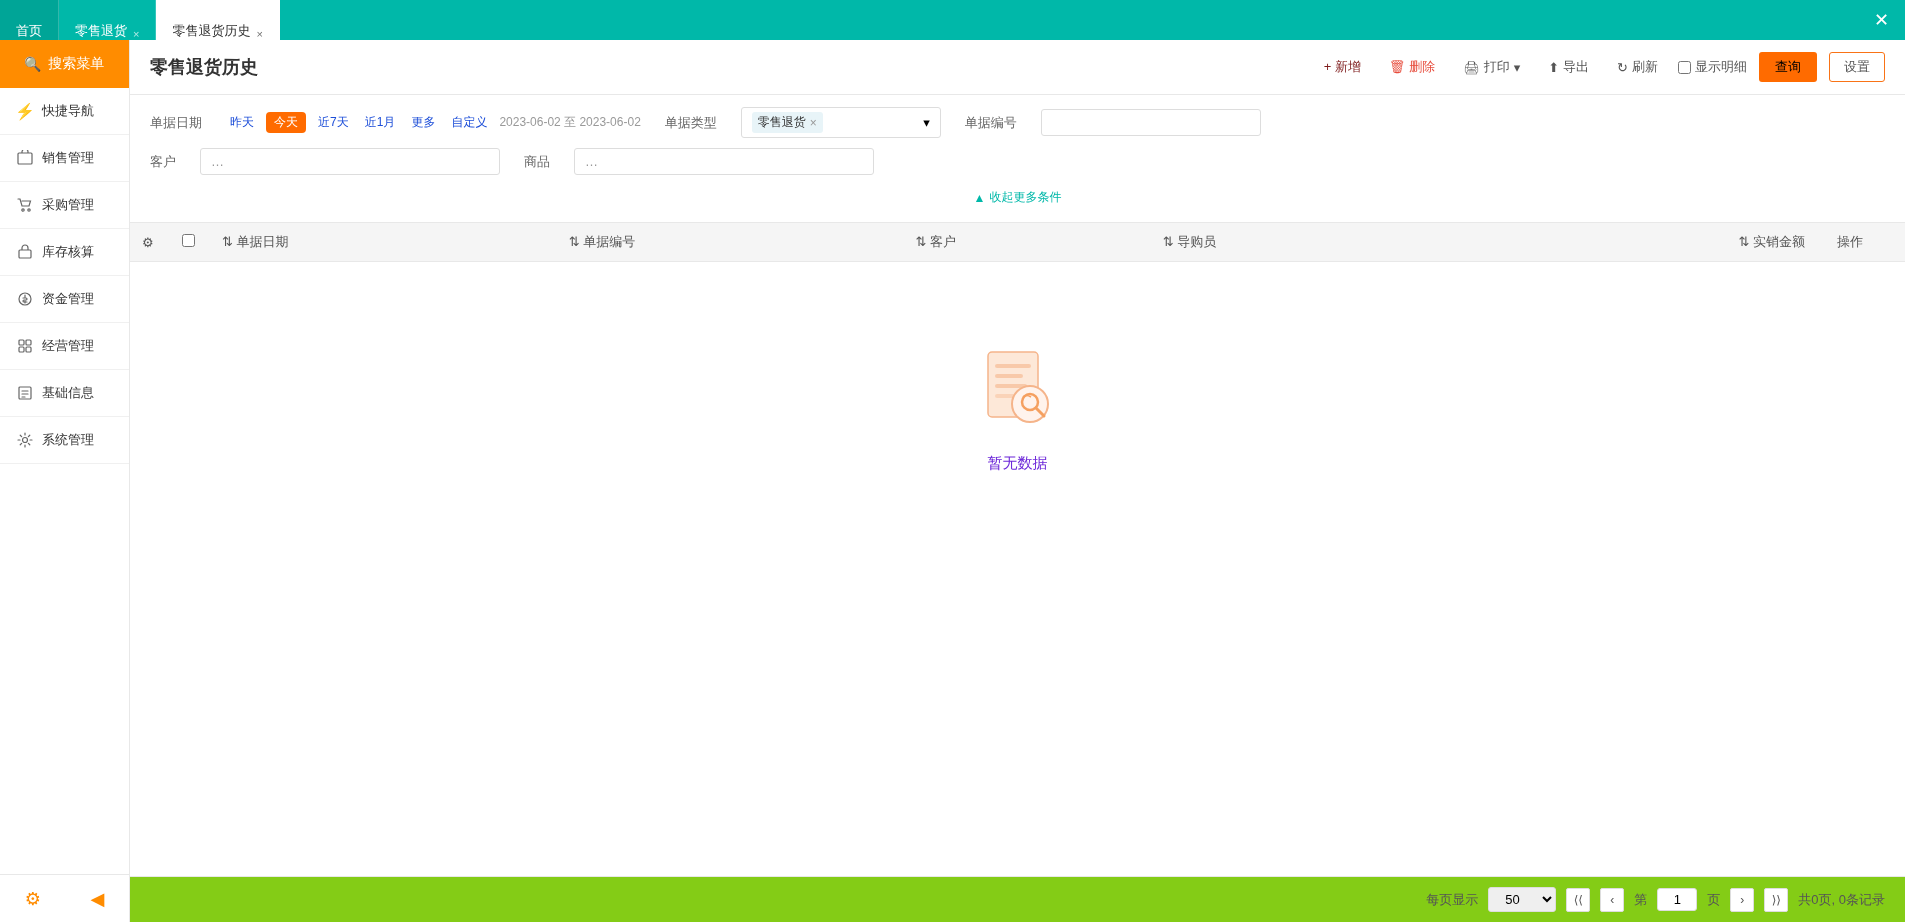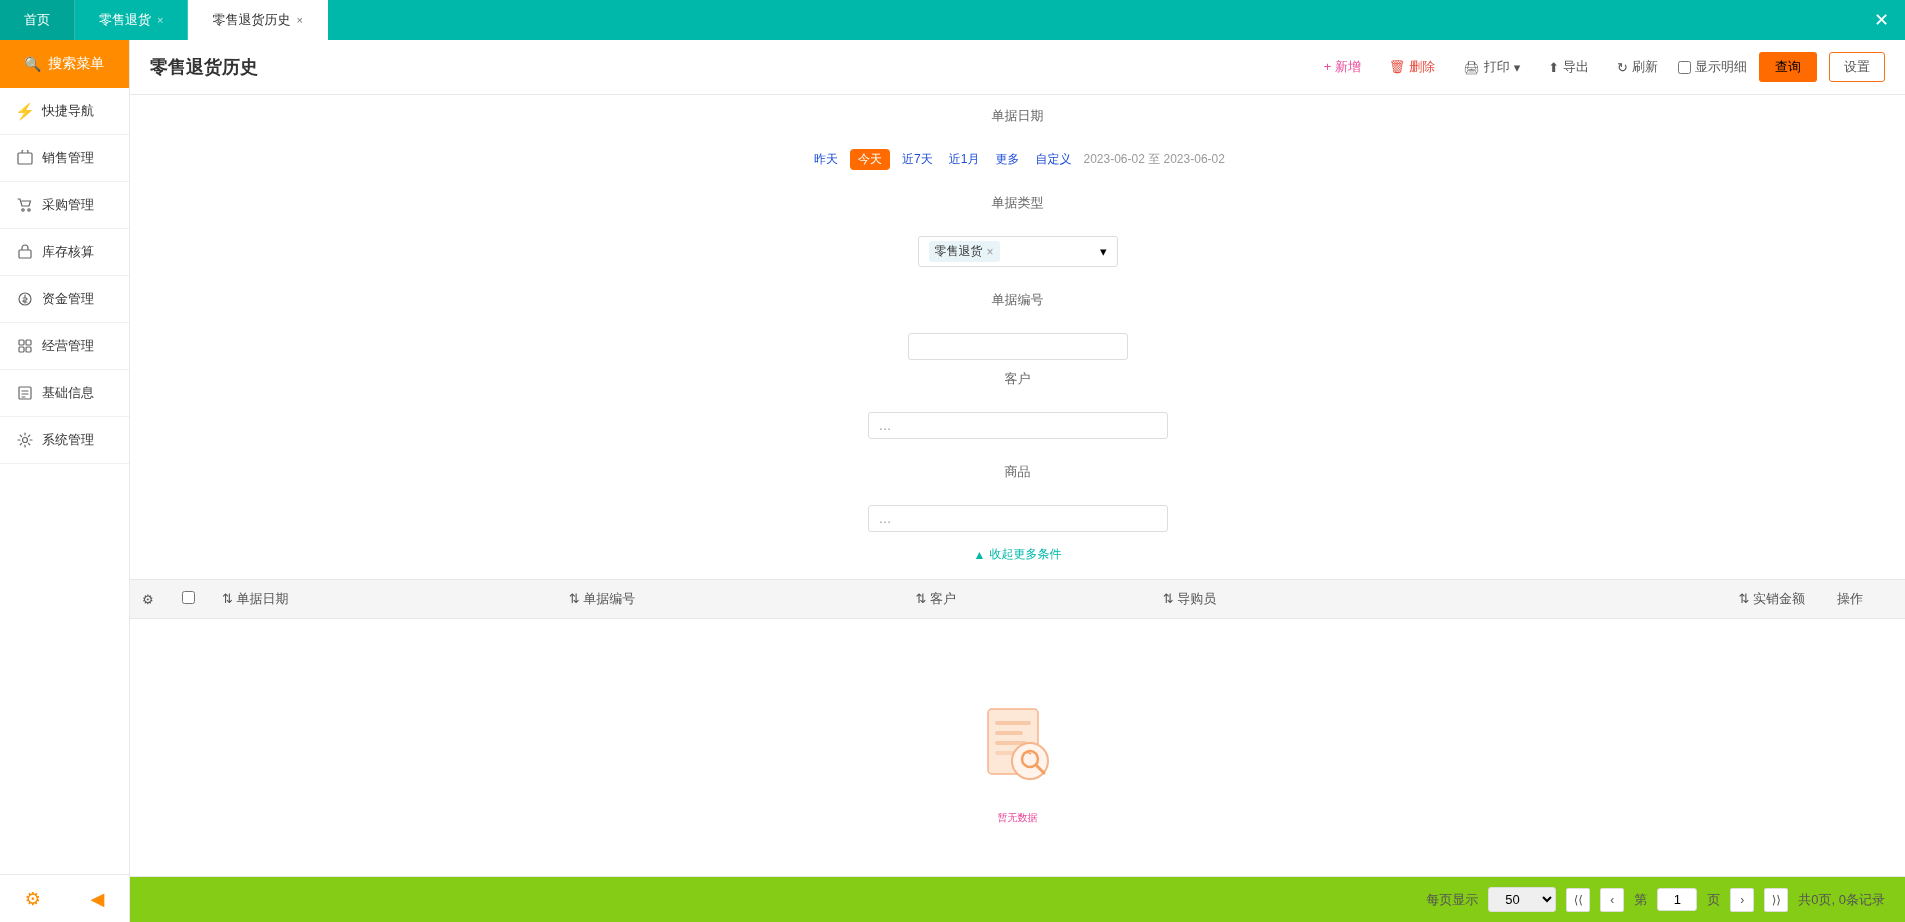--- a/index.html
+++ b/index.html
@@ -13,22 +13,22 @@
       align-items: stretch;
       flex-shrink: 0;
     }
     .top-bar-tabs {
       display: flex;
       align-items: stretch;
       flex: 1;
     }
     .tab-item {
       display: flex;
-      align-items: center;
-      padding: 0 24px;
+      align-items: flex-end;
+      padding: 0 16px;
       font-size: 13px;
       color: #fff;
       cursor: pointer;
       gap: 6px;
       border-right: 1px solid rgba(255,255,255,0.2);
     }
     .tab-item.home {
       background: rgba(0,0,0,0.1);
     }
     .tab-item.active {
@@ -148,21 +148,21 @@
     .action-btn {
       display: flex;
       align-items: center;
       gap: 4px;
       font-size: 13px;
       color: #555;
       cursor: pointer;
       padding: 4px 8px;
       border-radius: 3px;
     }
-    .action-btn.new { color: #ec4899; }
+    .action-btn.new { color: #7f1d1d; }
     .action-btn.delete { color: #e74c3c; }
     .btn-primary {
       background: #ff6b00;
       color: #000000;
       border: none;
       padding: 6px 16px;
       border-radius: 3px;
       font-size: 13px;
       cursor: pointer;
     }
@@ -188,21 +188,20 @@
       background: #fff;
       padding: 12px 20px;
       border-bottom: 1px solid #e8e8e8;
       flex-shrink: 0;
     }
     .filter-row {
       display: flex;
       align-items: center;
       gap: 24px;
       margin-bottom: 10px;
-      flex-direction: column;
     }
     .filter-label {
       font-size: 13px;
       color: #666;
       white-space: nowrap;
       flex-shrink: 0;
     }
     .date-filter {
       display: flex;
       align-items: center;
@@ -322,22 +321,22 @@
       align-items: center;
       justify-content: center;
       padding: 80px 0;
     }
     .empty-icon {
       width: 100px;
       height: 100px;
       margin-bottom: 12px;
     }
     .empty-text {
-      font-size: 10px;
-      color: #ec4899;
+      font-size: 15px;
+      color: #6d28d9;
     }
 
     
     .pagination-bar {
       background: #84cc16;
       border-top: 1px solid #e8e8e8;
       padding: 10px 20px;
       display: flex;
       align-items: center;
       justify-content: flex-end;

